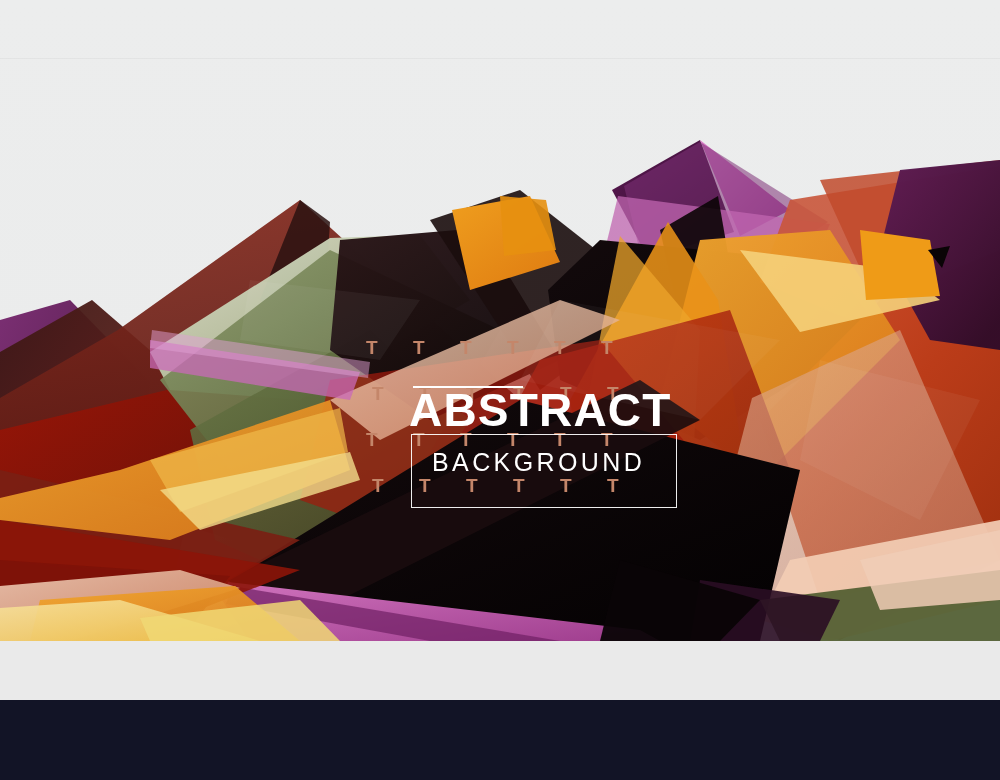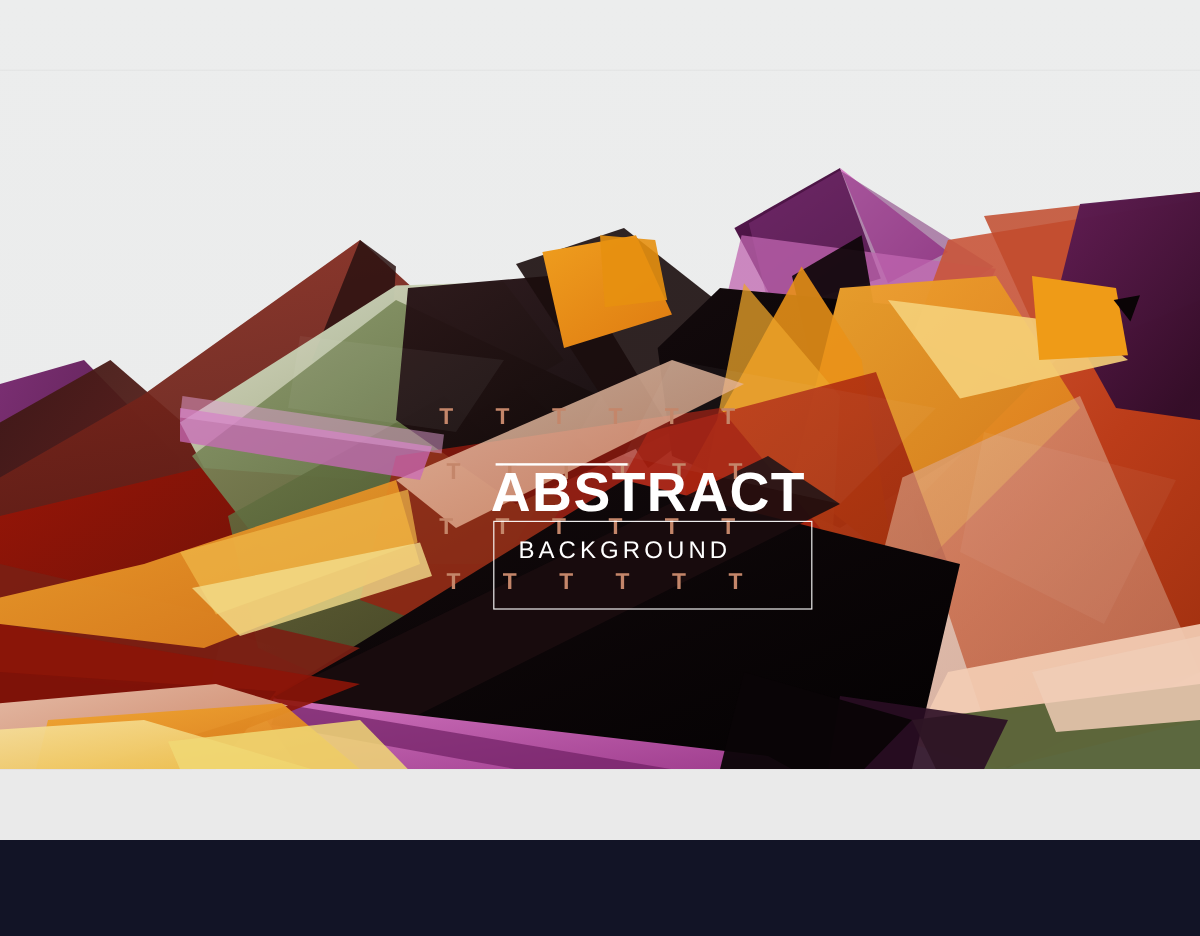--- a/index.html
+++ b/index.html
@@ -49,21 +49,21 @@
     position:absolute; left:409px; top:387px; width:420px;
     font-size:46px; font-weight:700; color:#ffffff;
     letter-spacing:1.2px; line-height:1.04; white-space:nowrap;
   }
   #subbox{
     position:absolute; left:411px; top:434px; width:266px; height:74px;
     border:1px solid rgba(255,255,255,.93);
   }
   #subtitle{
     position:absolute; left:432px; top:446px; width:300px;
-    font-size:20px; font-weight:400; color:#ffffff;
+    font-size:25px; font-weight:400; color:#ffffff;
     letter-spacing:3.4px; line-height:1.33; white-space:nowrap;
   }
   #subtitle .l2{ display:block; }
 
   
   #gapbar{
     position:absolute; left:0; top:641px; width:1000px; height:59px;
     background:#eaeaea;
   }
   #footer{

